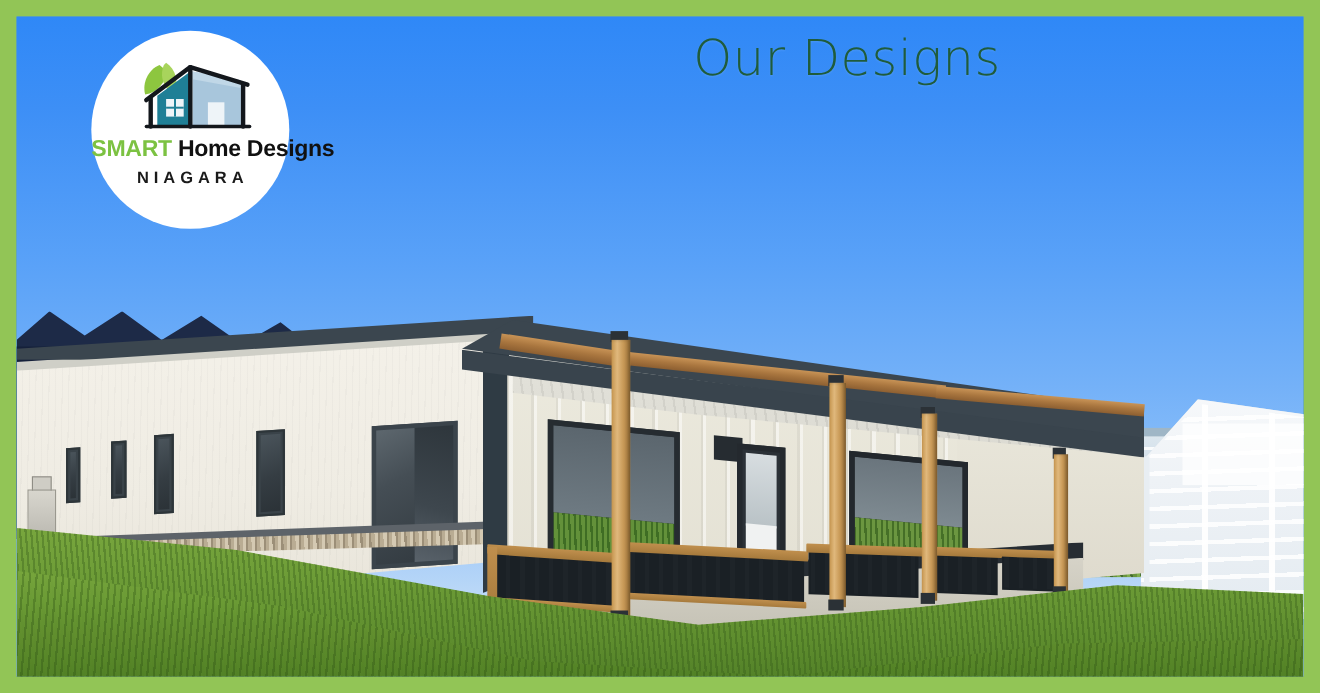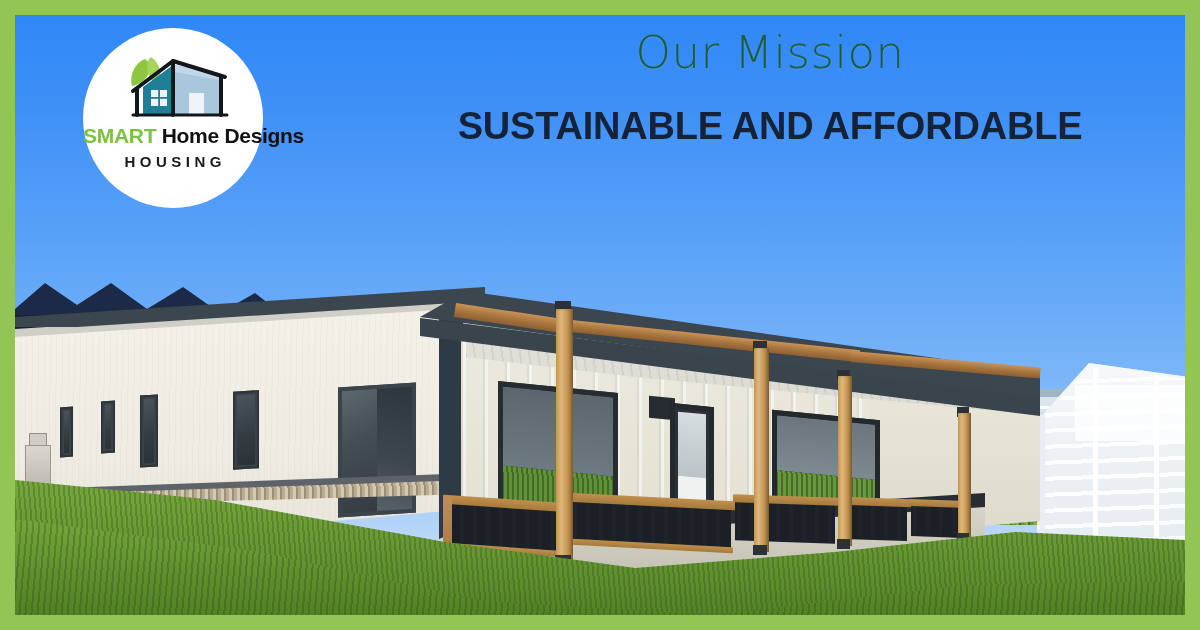--- a/index.html
+++ b/index.html
@@ -709,23 +709,22 @@
 
       <rect x="36" y="37" width="16" height="16" fill="#eef4f8"></rect>
       <rect x="43.2" y="37" width="1.8" height="16" fill="#1f7f96"></rect>
       <rect x="36" y="44" width="16" height="1.8" fill="#1f7f96"></rect>
     </svg>
 
     <div id="logo-word">
       <span class="smart">SMART</span><span class="rest"> Home Designs</span>
     </div>
 
-    <div id="logo-sub">HOUSING</div>
+    <div id="logo-sub">NIAGARA</div>
   </div>
 
   <div id="text-block">
-    <div id="mission-eyebrow">Our Mission</div>
+    <div id="mission-eyebrow">Our Designs</div>
     <div id="mission-headline">
-      <span class="hl">SUSTAINABLE AND AFFORDABLE</span>
     </div>
   </div>
 
 </div>
 
 </body></html>

